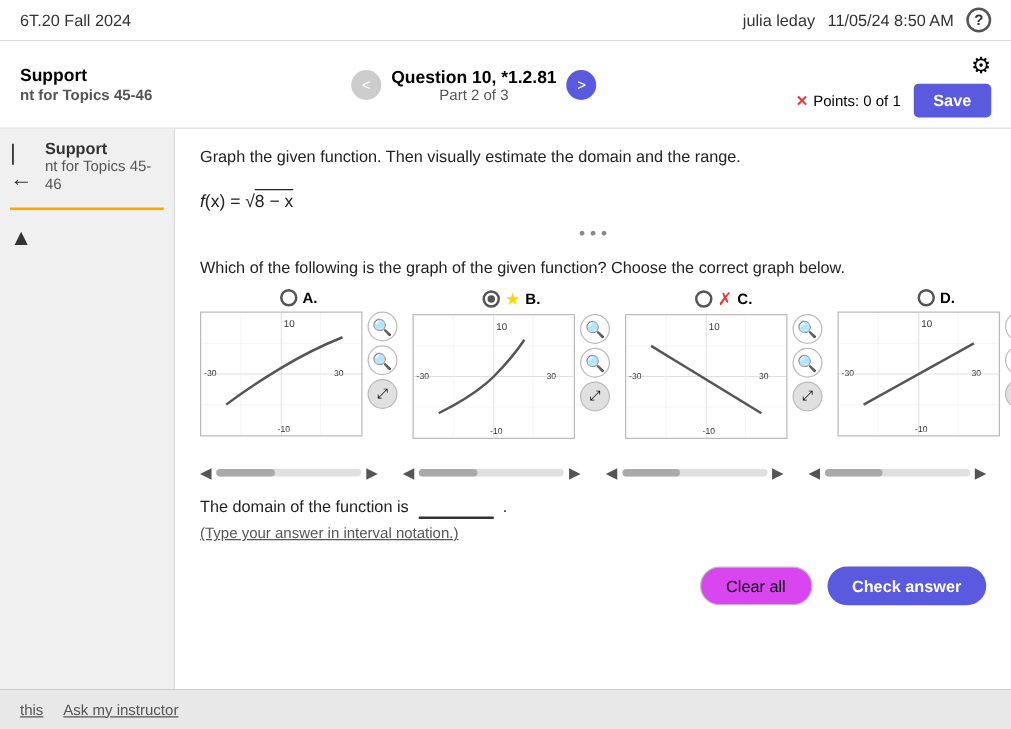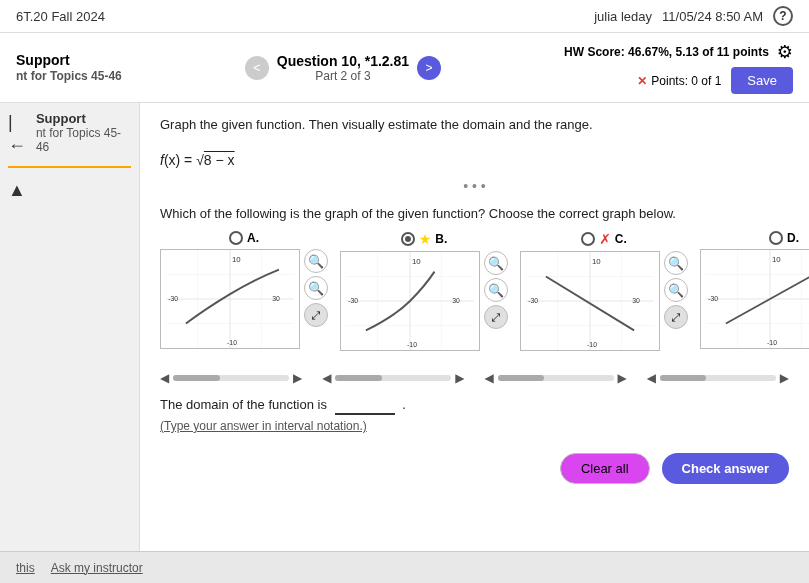--- a/index.html
+++ b/index.html
@@ -108,21 +108,21 @@
       font-weight: bold;
     }
     .save-btn {
       background: #5a5adf;
       color: #fff;
       border: none;
       padding: 6px 16px;
       border-radius: 4px;
       cursor: pointer;
       font-size: 13px;
-      font-weight: normal;
+      font-weight: bold;
     }
     .gear-icon-btn {
       background: none;
       border: none;
       cursor: pointer;
       font-size: 18px;
     }
 
     
     .main-layout {
@@ -225,21 +225,21 @@
     }
     .choice-letter {
       font-size: 12px;
       font-weight: bold;
     }
     .star-icon { color: gold; font-size: 14px; }
     .check-icon { color: #e53935; font-size: 14px; }
 
     
     .mini-graph {
-      width: 140px;
+      width: 130px;
       height: 100px;
       border: 1px solid #bbb;
       background: #fff;
       position: relative;
       overflow: hidden;
     }
     .graph-grid {
       width: 100%;
       height: 100%;
     }
@@ -362,21 +362,20 @@
       <div style="text-align:center;">
         <div class="question-title">Question 10, *1.2.81</div>
         <div class="part-label">Part 2 of 3</div>
       </div>
       <button class="nav-btn next">&gt;</button>
     </div>
   </div>
 
   <div class="header-bar-right">
     <div style="display:flex;align-items:center;gap:8px;">
-      <div class="score-line">HW Score: 46.67%, 5.13 of 11 points</div>
       <button class="gear-icon-btn">⚙</button>
     </div>
     <div style="display:flex;align-items:center;gap:10px;">
       <div class="points-line">
         <span class="x-icon">✕</span>
         <span>Points: 0 of 1</span>
       </div>
       <button class="save-btn">Save</button>
     </div>
   </div>

